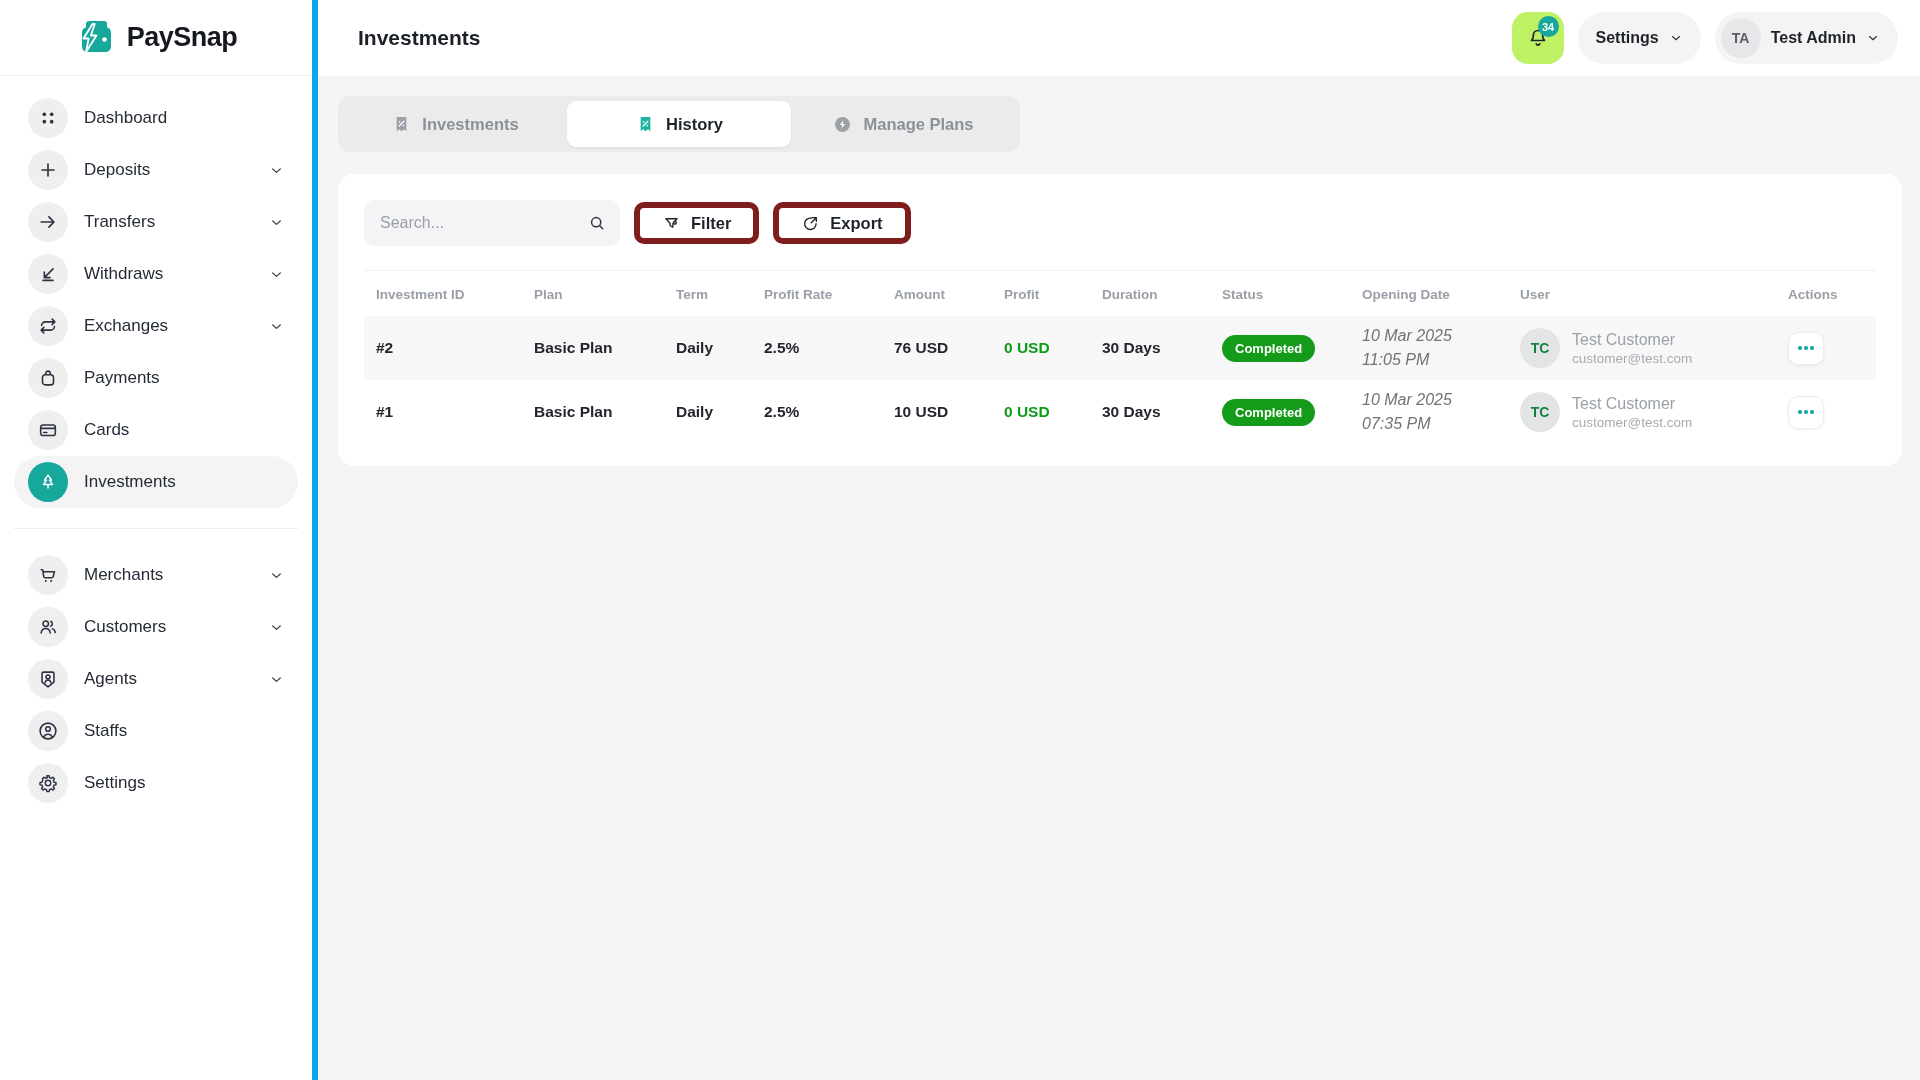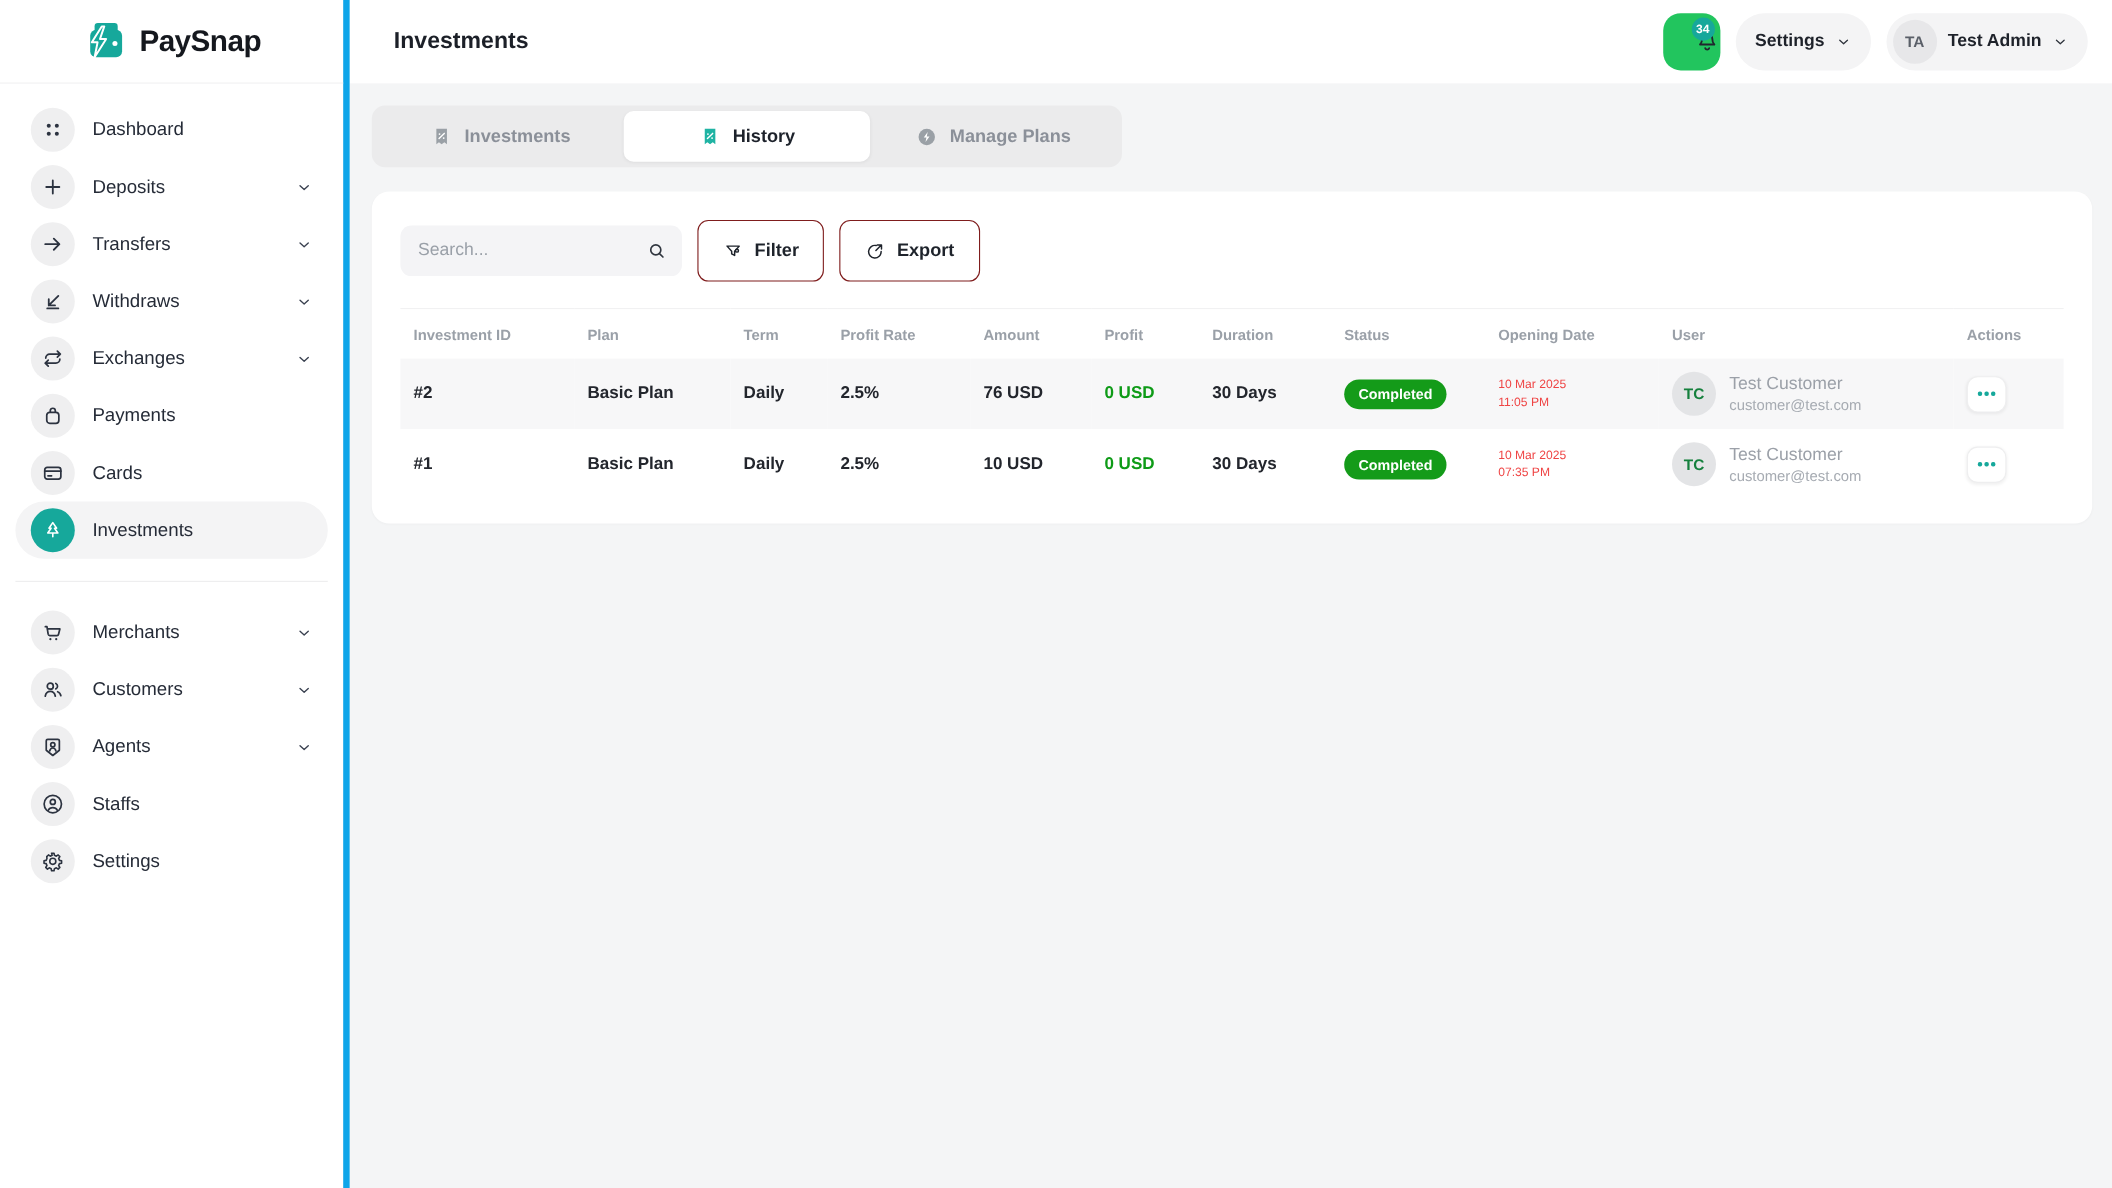--- a/index.html
+++ b/index.html
@@ -26,22 +26,22 @@
   .nav-label { font-size:17px; font-weight:500; color:#252b37; }
   .nav-chev { margin-left:auto; color:#3a4150; }
   .nav-divider { height:1px; background:#ededee; margin:20px 14px; }
 
   
   .main { flex:1; display:flex; flex-direction:column; height:1080px; }
   .topbar { height:76px; min-height:76px; background:#fff; display:flex; align-items:center;
     padding:0 22px 0 40px; }
   .page-title { font-size:21px; font-weight:600; color:#1c2028; }
   .top-right { margin-left:auto; display:flex; align-items:center; gap:14px; }
-  .bell-btn { position:relative; width:52px; height:52px; border-radius:16px; background:#22c55e;
-    display:flex; align-items:center; justify-content:flex-end; cursor:pointer; color:#21262e; }
+  .bell-btn { position:relative; width:52px; height:52px; border-radius:16px; background:#bef264;
+    display:flex; align-items:center; justify-content:center; cursor:pointer; color:#21262e; }
   .bell-badge { position:absolute; top:4px; right:5px; min-width:21px; height:21px; padding:0 3px;
     border-radius:11px; background:#16A89B; color:#fff; font-size:11px; font-weight:700;
     display:flex; align-items:center; justify-content:center; }
   .pill { height:52px; border-radius:26px; background:#f4f4f5; display:flex; align-items:center;
     gap:10px; padding:0 18px; cursor:pointer; color:#1e222a; }
   .pill .pill-label { font-size:16px; font-weight:700; }
   .user-pill { padding:0 18px 0 6px; }
   .avatar { width:40px; height:40px; border-radius:50%; background:#e7e7e9; color:#5a5f68;
     font-size:14px; font-weight:700; display:flex; align-items:center; justify-content:center; }
   .chev { color:#2d323b; }
@@ -57,34 +57,34 @@
 
   .card { margin-top:22px; background:#fff; border-radius:16px; padding:26px 26px 22px;
     box-shadow:0 1px 2px rgba(0,0,0,.02); }
   .toolbar { display:flex; align-items:center; gap:14px; }
   .search-box { width:256px; height:46px; background:#f4f4f6; border-radius:10px;
     display:flex; align-items:center; padding:0 14px 0 16px; }
   .search-box input { flex:1; border:none; outline:none; background:transparent;
     font-family:inherit; font-size:16px; color:#3a4049; }
   .search-box input::placeholder { color:#9aa0a8; }
   .search-ic { color:#30363f; }
-  .tool-btn { height:56px; padding:0 22px; background:#fff; border:1px solid #7f1d1d;
+  .tool-btn { height:42px; padding:0 22px; background:#fff; border:6px solid #7f1d1d;
     border-radius:10px; display:flex; align-items:center; gap:10px; font-size:16.5px;
     font-weight:600; color:#1e232b; cursor:pointer; font-family:inherit; }
 
   table { width:100%; border-collapse:collapse; margin-top:24px; border-top:1px solid #f1f1f2; }
   thead th { text-align:left; font-size:13.5px; font-weight:700; color:#9aa0a8;
     padding:16px 12px 14px; white-space:nowrap; }
   tbody td { padding:8px 12px; height:64px; font-size:15.5px; font-weight:600;
     color:#23262d; white-space:nowrap; vertical-align:middle; }
   tbody tr.striped { background:#f7f7f8; }
   td.profit { color:#0e9b17; font-weight:700; }
   .badge { display:inline-block; background:#149b19; color:#fff; font-size:13px;
     font-weight:600; padding:6px 13px; border-radius:999px; }
-  .date-cell div { font-weight:500; font-size:11px; line-height:1.5; color:#ef4444; }
+  .date-cell div { font-weight:500; font-size:16px; line-height:1.5; color:#737373;font-style:italic; }
   .user-cell { display:flex; align-items:center; gap:12px; }
   .user-avatar { width:40px; height:40px; min-width:40px; border-radius:50%; background:#e3e4e6;
     color:#15803d; font-size:14px; font-weight:600; display:flex; align-items:center; justify-content:center;text-align:right; }
   .user-name { font-size:16px; font-weight:500; color:#9ba0a8; line-height:1.3; }
   .user-email { font-size:13.5px; font-weight:400; color:#a6abb2; }
   .actions-btn { width:36px; height:33px; background:#fff; border:1px solid #eeeeef;
     border-radius:10px; box-shadow:0 1px 3px rgba(0,0,0,.06); cursor:pointer;
     display:flex; align-items:center; justify-content:center; gap:2.5px; }
   .actions-btn i { width:3.5px; height:3.5px; border-radius:50%; background:#16A89B; }
 </style>

